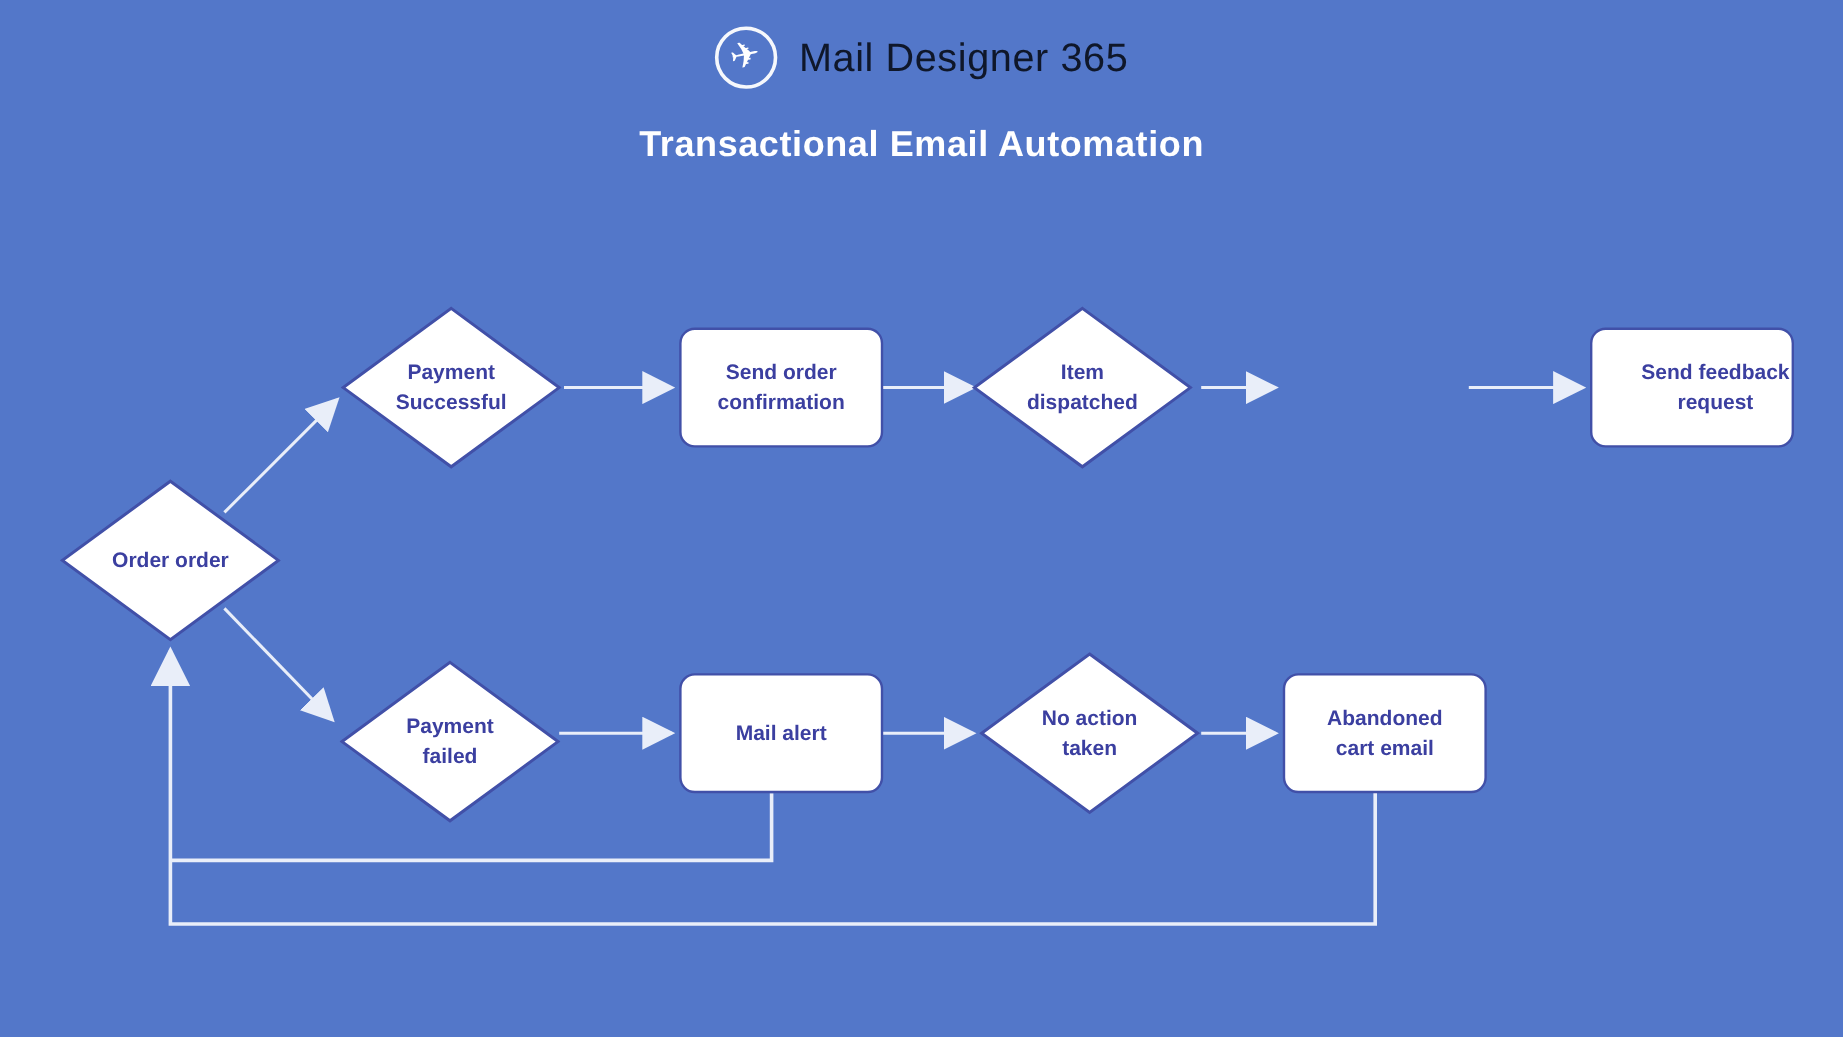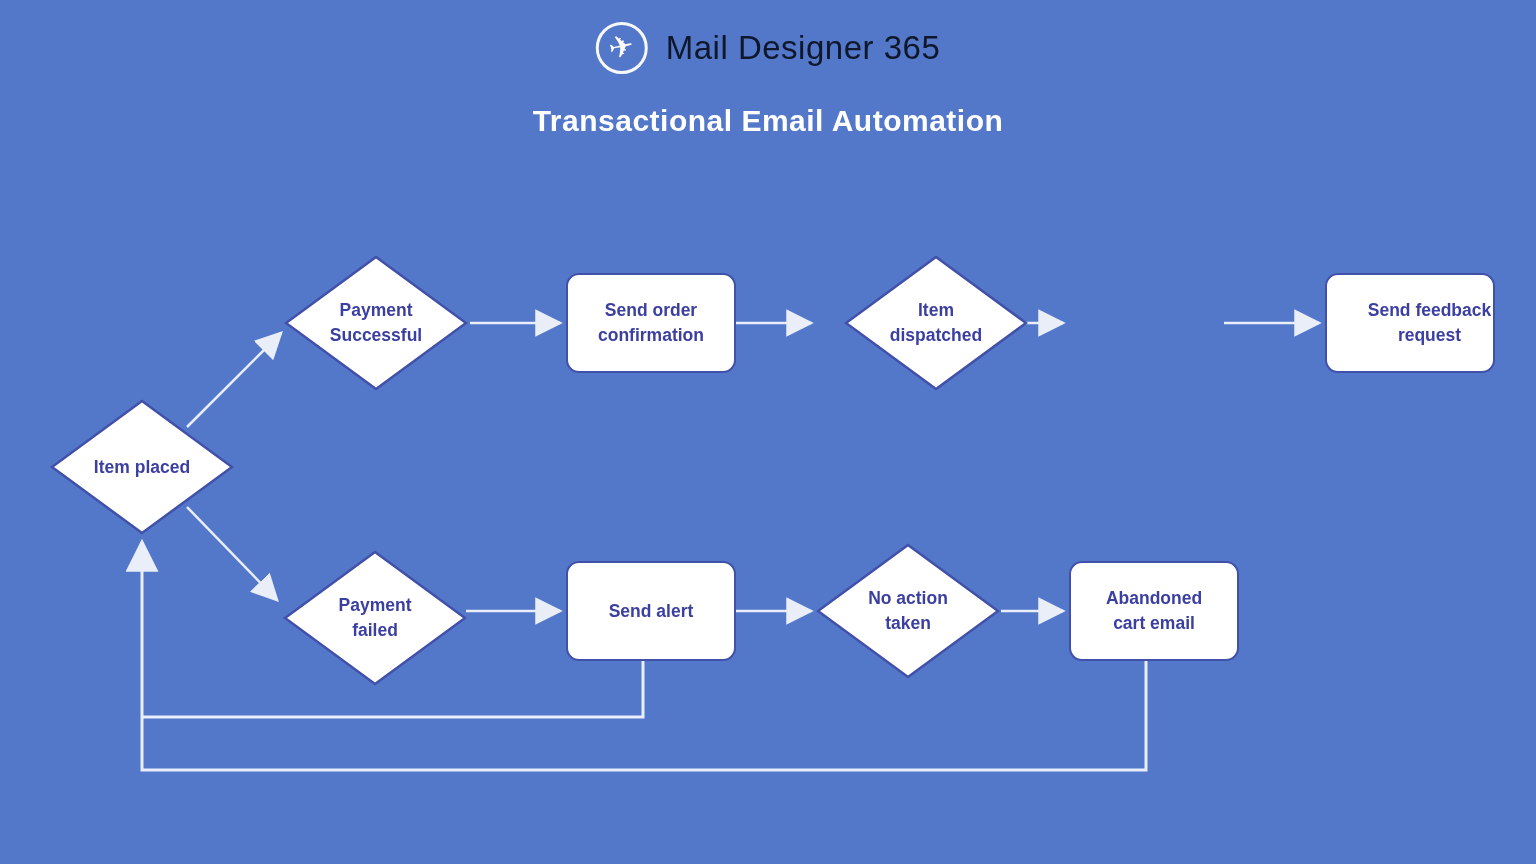--- a/index.html
+++ b/index.html
@@ -90,31 +90,31 @@
     <path class="edge" d="M1001 611 L1063 611" stroke-width="2.5" marker-end="url(#arw)"></path>
 
     <path class="edge" d="M643 661 L643 717 L142 717" stroke-width="3"></path>
     <path class="edge" d="M1146 660 L1146 770 L142 770 L142 542" stroke-width="3" marker-end="url(#arw)"></path>
   </svg>
 
   <div class="node decision" style="left:50px;top:399px;">
     <svg width="184" height="136">
         <polygon points="92,2 182,68 92,134 2,68" fill="#ffffff" stroke="#4150a8" stroke-width="2.5"></polygon>
       </svg>
-    <div class="node-label">Item placed</div>
+    <div class="node-label">Order order</div>
   </div>
 
   <div class="node decision" style="left:284px;top:255px;">
     <svg width="184" height="136">
         <polygon points="92,2 182,68 92,134 2,68" fill="#ffffff" stroke="#4150a8" stroke-width="2.5"></polygon>
       </svg>
     <div class="node-label">Payment Successful</div>
   </div>
 
-  <div class="node decision" style="left:844px;top:255px;">
+  <div class="node decision" style="left:810px;top:255px;">
     <svg width="184" height="136">
         <polygon points="92,2 182,68 92,134 2,68" fill="#ffffff" stroke="#4150a8" stroke-width="2.5"></polygon>
       </svg>
     <div class="node-label">Item dispatched</div>
   </div>
 
   <div class="node decision" style="left:283px;top:550px;">
     <svg width="184" height="136">
         <polygon points="92,2 182,68 92,134 2,68" fill="#ffffff" stroke="#4150a8" stroke-width="2.5"></polygon>
       </svg>
@@ -131,20 +131,20 @@
   <div class="node process" style="left:566px;top:273px;">
     <div class="node-label">Send order confirmation</div>
   </div>
 
 
   <div class="node process" style="left:1325px;top:273px;padding-left:39px;">
     <div class="node-label">Send feedback request</div>
   </div>
 
   <div class="node process" style="left:566px;top:561px;">
-    <div class="node-label">Send alert</div>
+    <div class="node-label">Mail alert</div>
   </div>
 
   <div class="node process" style="left:1069px;top:561px;">
     <div class="node-label">Abandoned cart email</div>
   </div>
 
 </div>
 
 </body></html>

